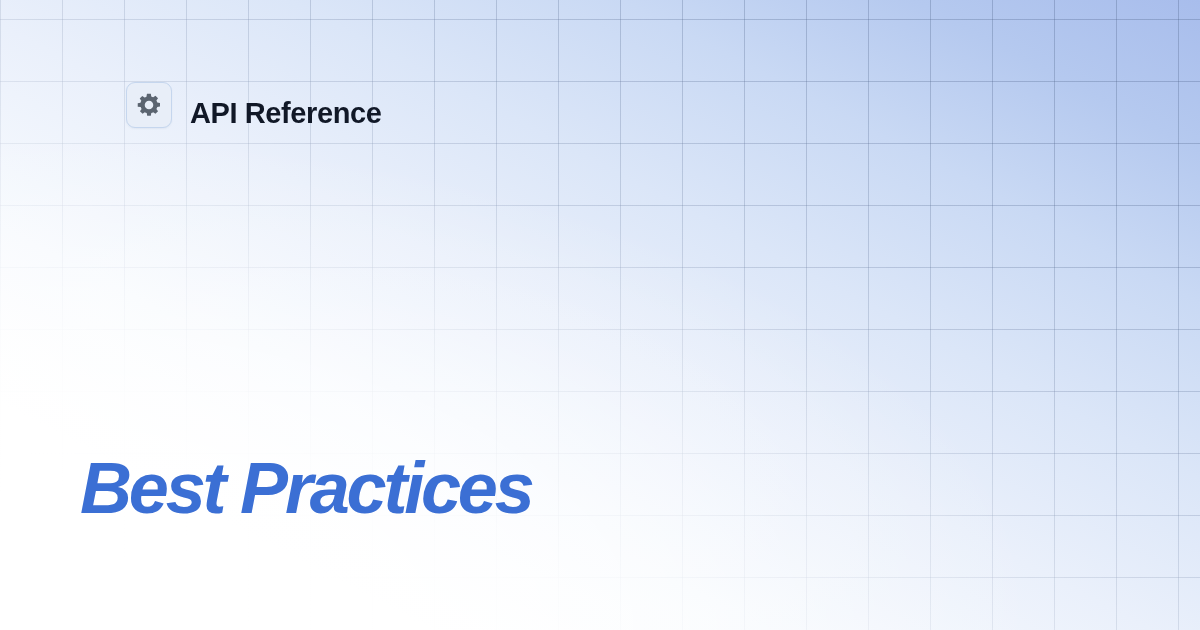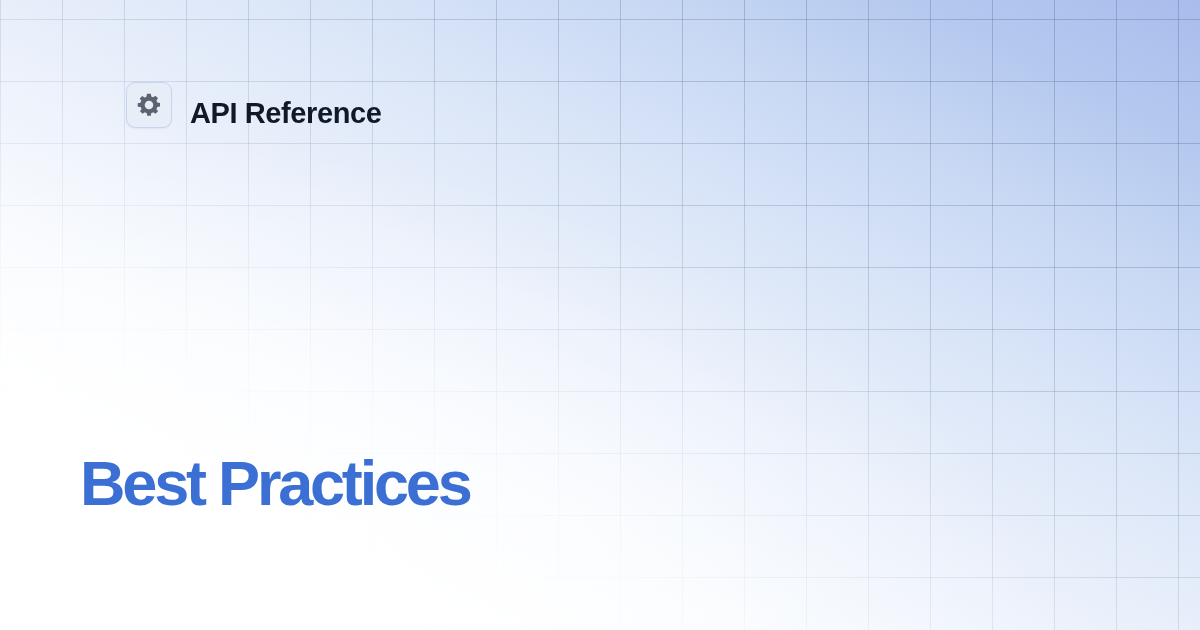--- a/index.html
+++ b/index.html
@@ -128,26 +128,27 @@
     color: #111827;
     line-height: 1;
     white-space: nowrap;
   }
 
   
   .headline {
     position: absolute;
     left: 80px;
     top: 452px;
-    font-size: 63px;
+    font-size: 72px;
     font-weight: bold;
     letter-spacing: -3.2px;
     line-height: 1;
     color: #3b6fd4;
     white-space: nowrap;
+    font-style: italic;
   }
 </style>
 </head>
 <body>
 
 <div class="og-card">
 
   <div class="bg-gradient"></div>
   <div class="bg-grid"></div>
   <div class="bg-glow"></div>

